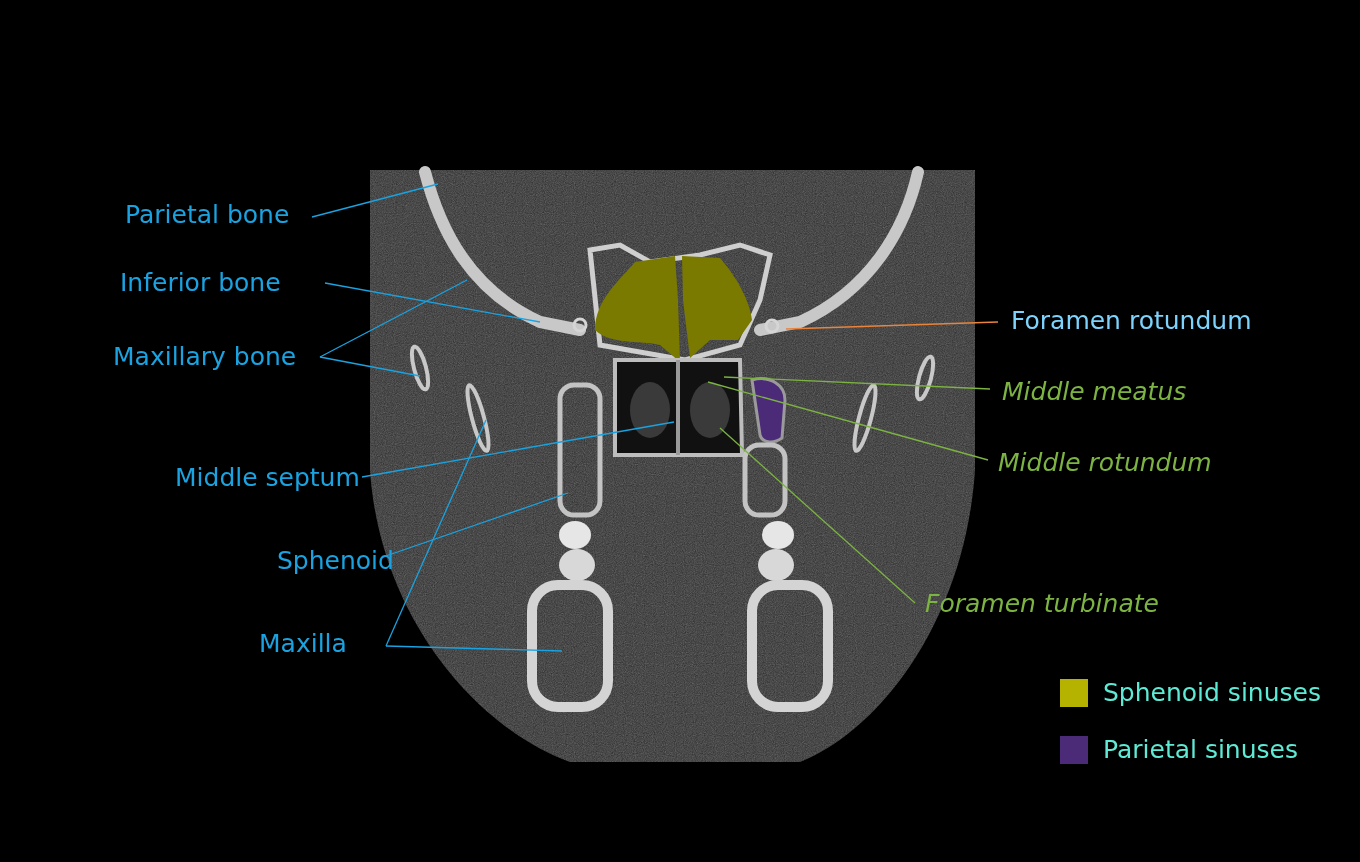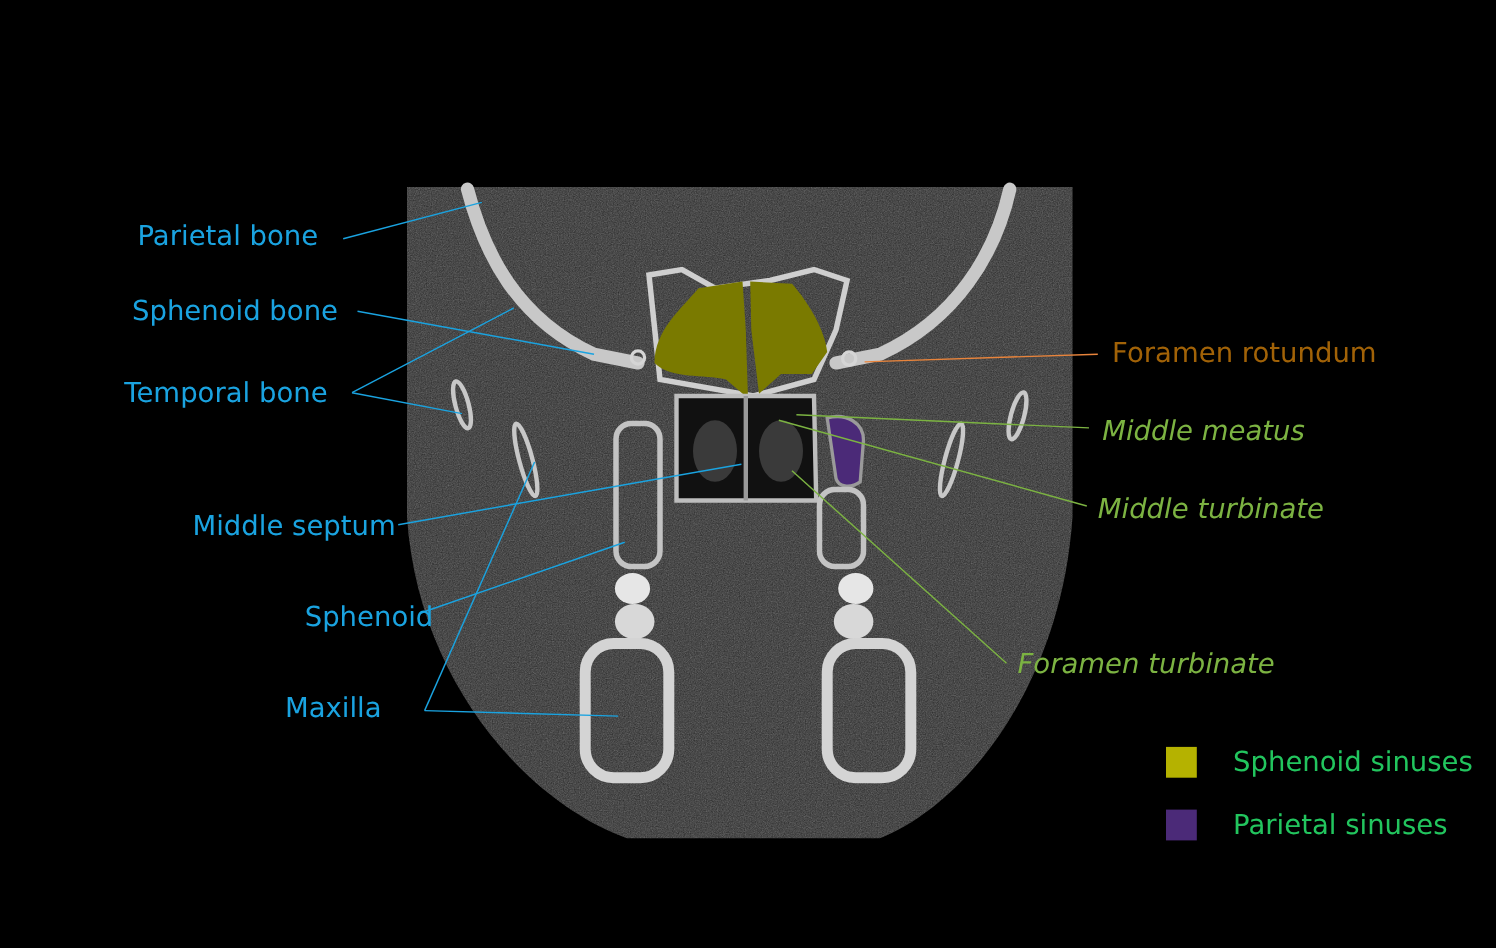--- a/index.html
+++ b/index.html
@@ -1,24 +1,24 @@
 <!DOCTYPE html>
 <html><head>
 <meta charset="utf-8">
 <style>
   html, body { margin:0; padding:0; background:#000; }
   body { width:1360px; height:862px; position:relative; overflow:hidden; font-family:"DejaVu Sans", sans-serif; }
   #stage { position:absolute; left:0; top:0; width:1360px; height:862px; }
   .lbl { position:absolute; font-size:25px; line-height:30px; white-space:nowrap; }
   .blue { color:#1aa3e0; }
   .green { color:#7cb342;font-style:italic; }
-  .orange { color:#a16207; }
+  .orange { color:#7dd3fc; }
   .legend-item { position:absolute; display:flex; align-items:center; }
   .swatch { width:28px; height:28px; margin-right:15px; }
-  .legend-text { color:#22c55e; font-size:25px;margin-left:18px; }
+  .legend-text { color:#5eead4; font-size:25px; }
 </style>
 </head>
 <body>
 
 <div id="stage">
   <svg width="1360" height="862" style="position:absolute;left:0;top:0">
     <defs>
       <filter id="noise">
         <feTurbulence type="fractalNoise" baseFrequency="0.9" numOctaves="2" result="t"></feTurbulence>
         <feColorMatrix type="saturate" values="0"></feColorMatrix>
@@ -78,29 +78,29 @@
     </g>
     <line x1="786" y1="329" x2="998" y2="322" stroke="#e8843c" stroke-width="1.3"></line>
     <g stroke="#7cb342" stroke-width="1.3" fill="none">
       <line x1="724" y1="377" x2="990" y2="389"></line>
       <line x1="708" y1="382" x2="988" y2="460"></line>
       <line x1="720" y1="428" x2="915" y2="603"></line>
     </g>
   </svg>
 
   <div class="lbl blue" style="left:125px;top:200px">Parietal bone</div>
-  <div class="lbl blue" style="left:120px;top:268px">Sphenoid bone</div>
-  <div class="lbl blue" style="left:113px;top:342px">Temporal bone</div>
+  <div class="lbl blue" style="left:120px;top:268px">Inferior bone</div>
+  <div class="lbl blue" style="left:113px;top:342px">Maxillary bone</div>
   <div class="lbl blue" style="left:175px;top:463px">Middle septum</div>
   <div class="lbl blue" style="left:277px;top:546px">Sphenoid</div>
   <div class="lbl blue" style="left:259px;top:629px">Maxilla</div>
 
   <div class="lbl orange" style="left:1011px;top:306px">Foramen rotundum</div>
   <div class="lbl green" style="left:1002px;top:377px">Middle meatus</div>
-  <div class="lbl green" style="left:998px;top:448px">Middle turbinate</div>
+  <div class="lbl green" style="left:998px;top:448px">Middle rotundum</div>
   <div class="lbl green" style="left:925px;top:589px">Foramen turbinate</div>
 
   <div class="legend-item" style="left:1060px;top:678px">
     <div class="swatch" style="background:#b5b200"></div>
     <span class="legend-text">Sphenoid sinuses</span>
   </div>
   <div class="legend-item" style="left:1060px;top:735px">
     <div class="swatch" style="background:#4b2a78"></div>
     <span class="legend-text">Parietal sinuses</span>
   </div>

